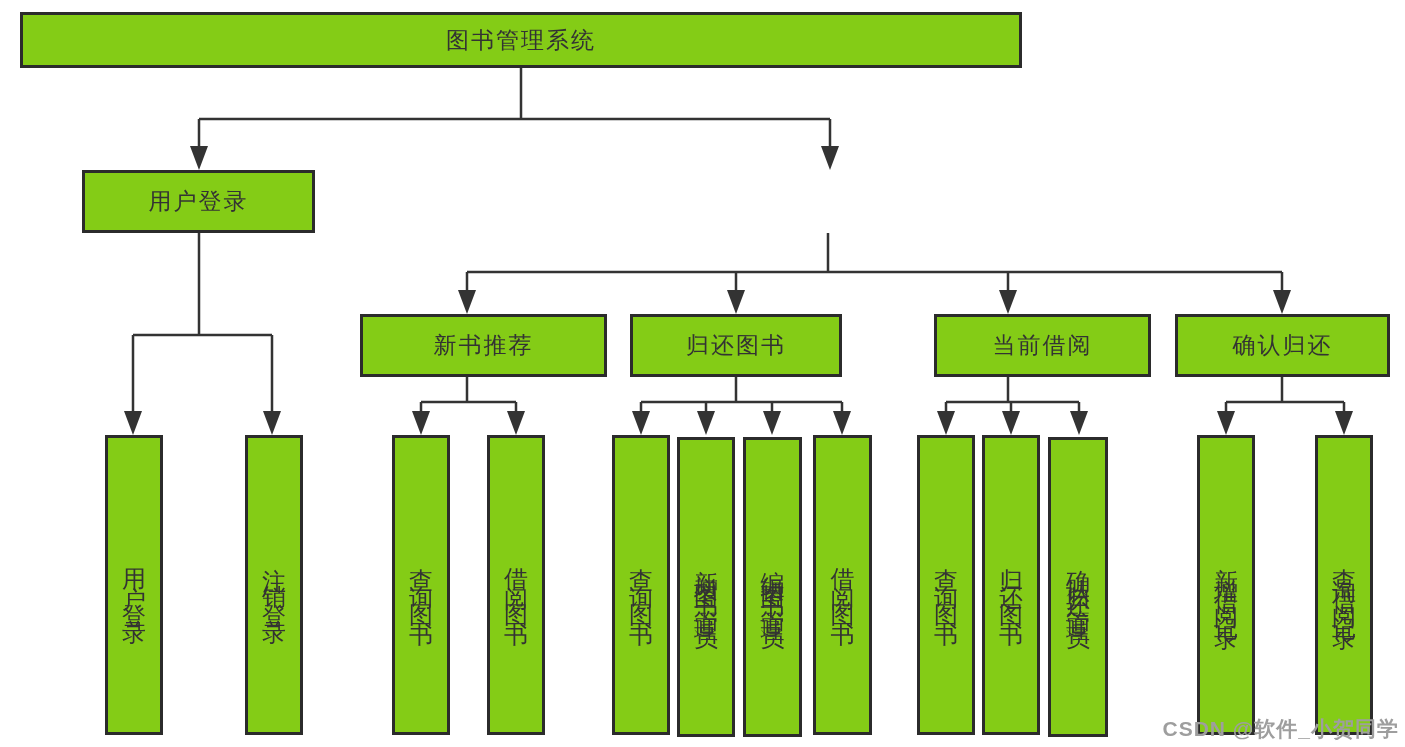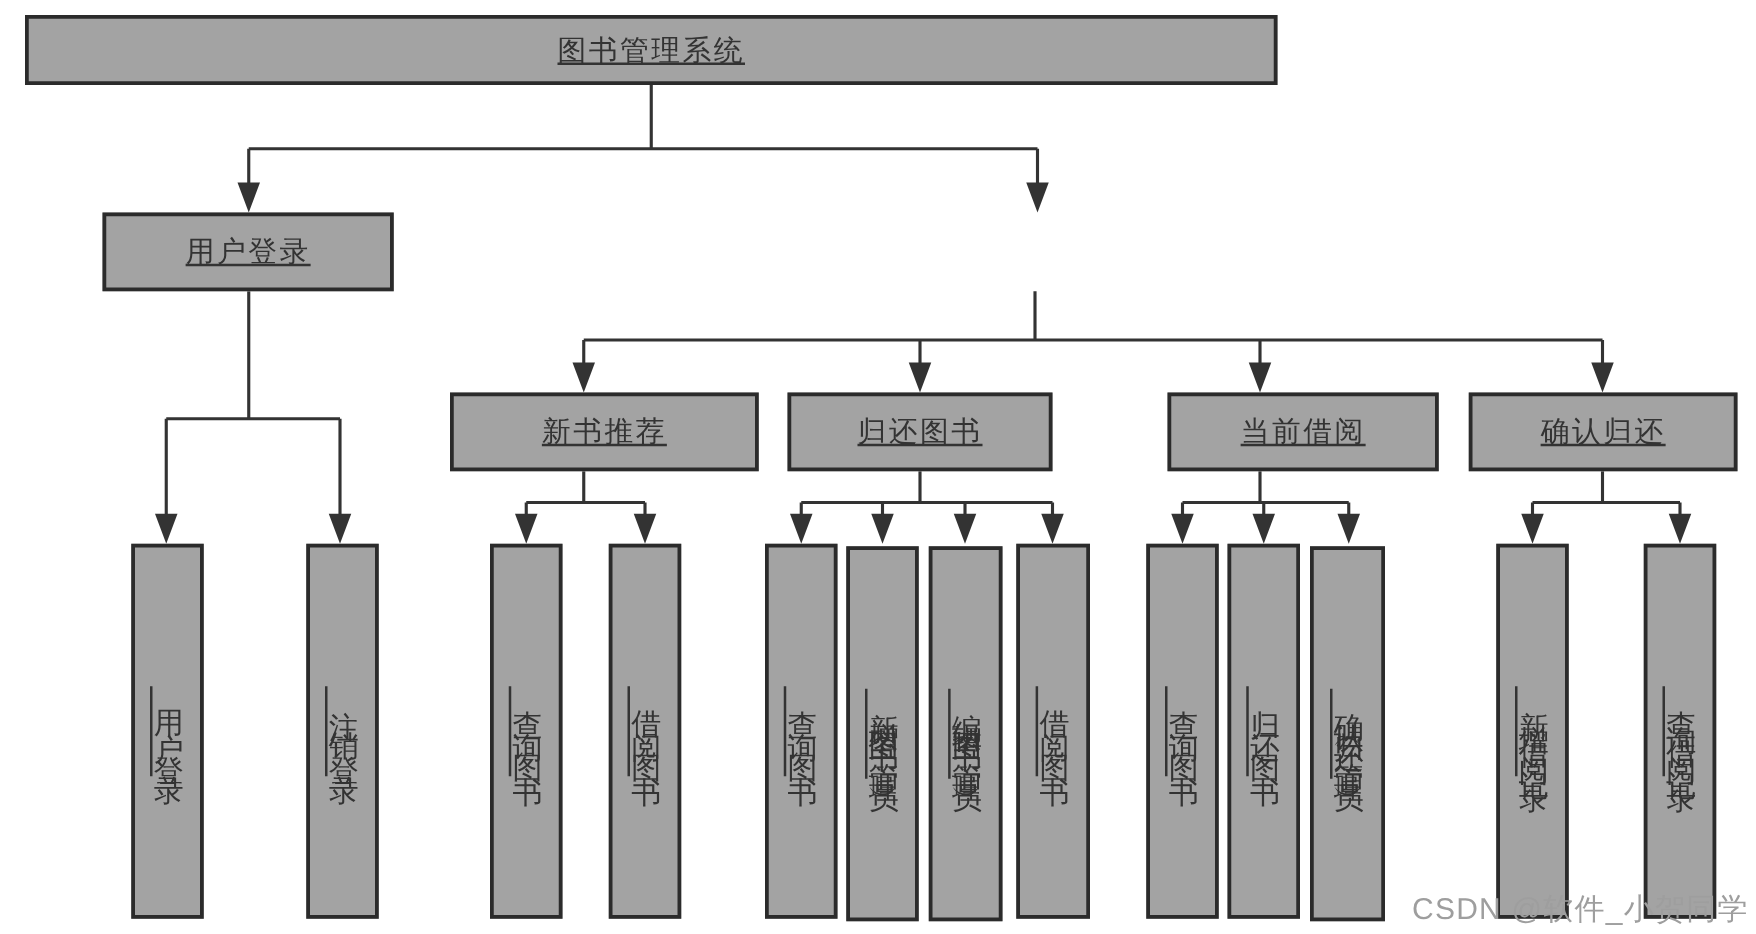--- a/index.html
+++ b/index.html
@@ -2,34 +2,33 @@
 <html style="--border: #2b2b2b; --line: #333333; --text: #333333; --watermark: #9e9e9e;"><head>
 <meta charset="utf-8">
 <style>
   html,body{margin:0;padding:0;background:#fff;}
   .canvas{
     position:relative;width:1405px;height:747px;background:#fff;overflow:hidden;
     font-family:"Liberation Sans","DejaVu Sans",sans-serif;
   }
   svg.connectors{position:absolute;left:0;top:0;color:var(--line,#333);}
   .box{
-    position:absolute;box-sizing:border-box;background:#a3a3a3;
+    position:absolute;box-sizing:border-box;background:#84cc16;
     border:3px solid var(--border,#2b2b2b);
     display:flex;align-items:center;justify-content:center;
     color:var(--text,#333);
-    text-decoration:underline;
   }
   .hlabel{font-size:23px;letter-spacing:2px;white-space:nowrap;}
   .vtext{
     writing-mode:vertical-rl;text-orientation:mixed;
     font-size:24px;line-height:1;white-space:nowrap;color:var(--text,#333);
   }
   .watermark{
     position:absolute;right:6px;bottom:4px;z-index:10;
-    color:var(--watermark,#9e9e9e);font-size:24px;letter-spacing:1px;white-space:nowrap;
+    color:var(--watermark,#9e9e9e);font-size:21px;letter-spacing:1px;white-space:nowrap;font-weight:bold;
   }
 </style>
 </head>
 <body>
 
 <div class="canvas">
 
   <svg class="connectors" width="1405" height="747" viewBox="0 0 1405 747">
 
     <path d="M521 68 V119 M199 119 H830 M199 119 V150 M830 119 V150" fill="none" stroke="currentColor" stroke-width="2.5"></path>

